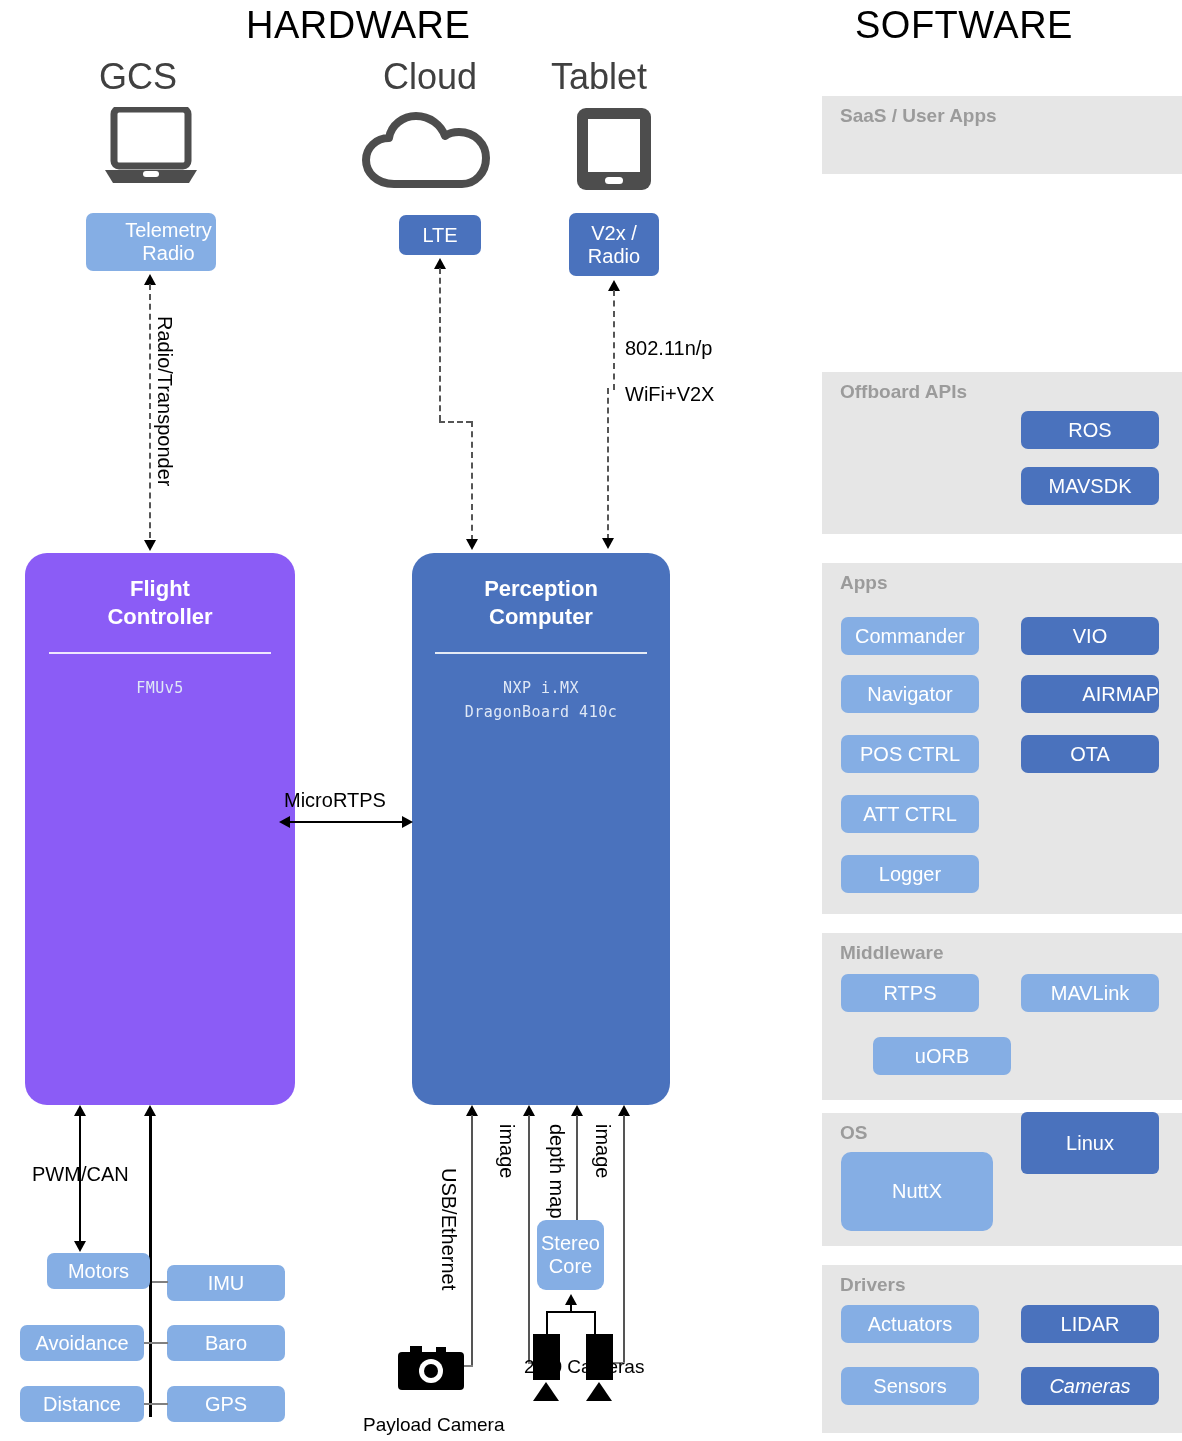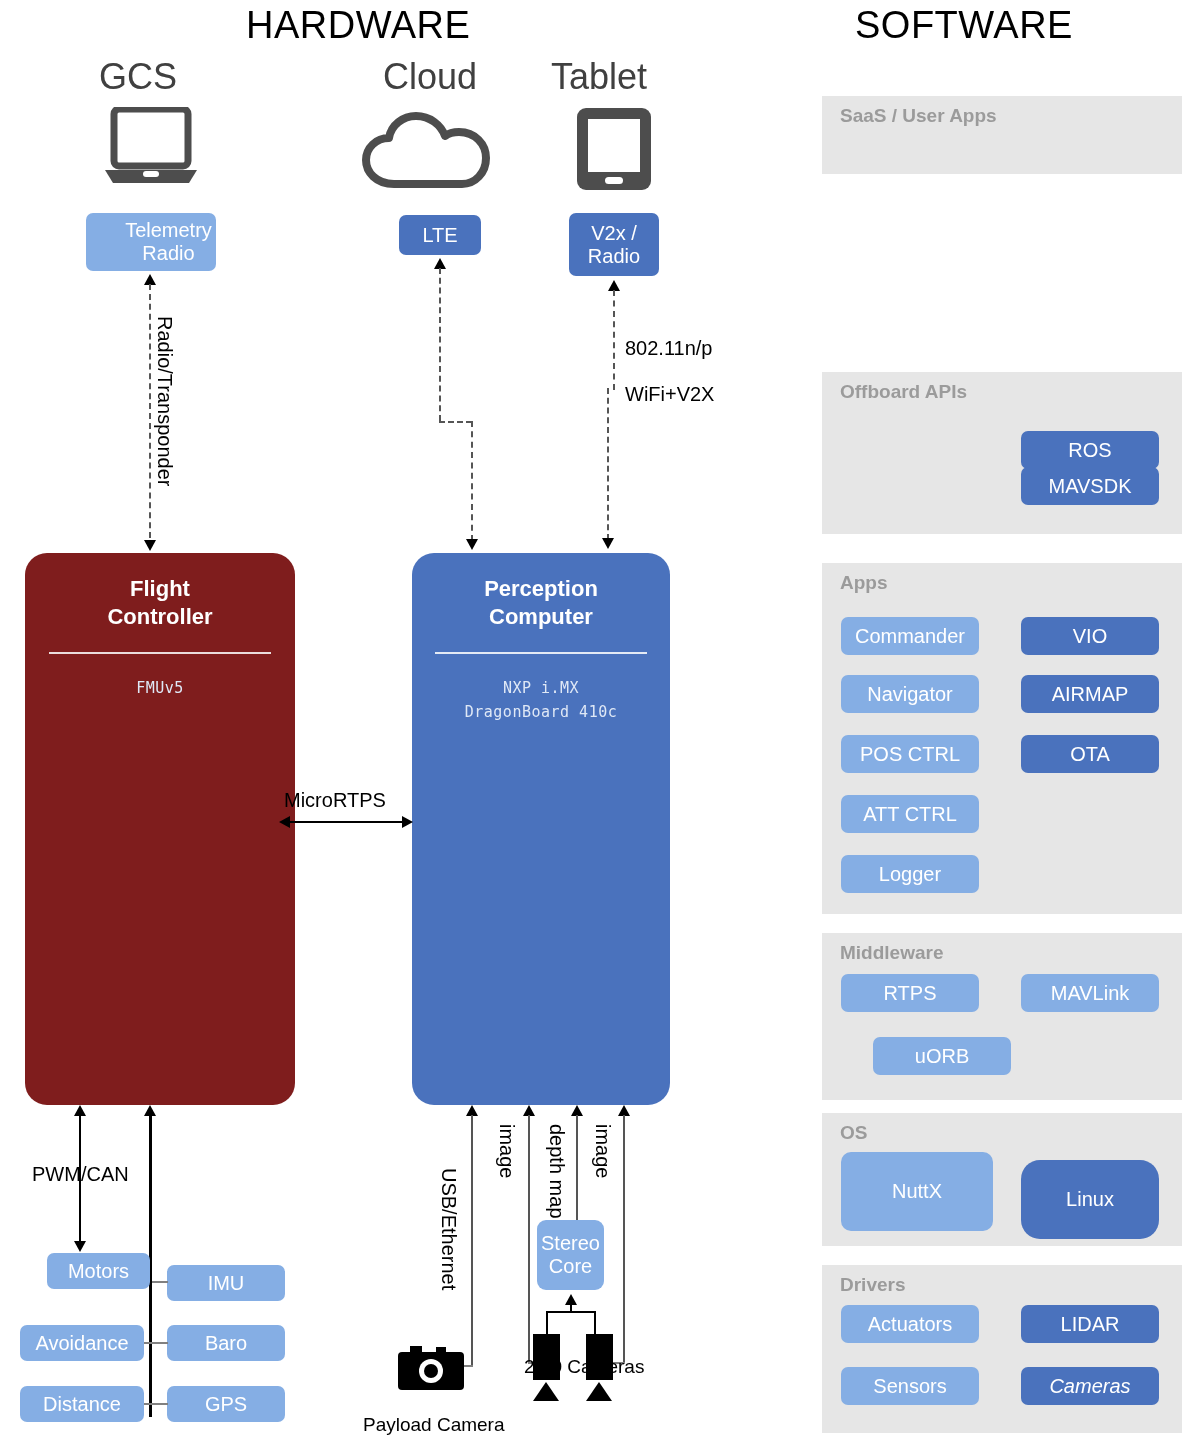--- a/index.html
+++ b/index.html
@@ -47,21 +47,21 @@
   .pill.light{background:#85aee4;}
   .pill.dark{background:#4a72bd;}
 
   
   .bigbox{
     border-radius:22px;
     box-sizing:border-box;
     color:#fff;
     text-align:center;
   }
-  .bigbox.light{background:#7f1d1d;}
+  .bigbox.light{background:#8b5cf6;}
   .bigbox.dark{background:#4a72bd;}
   .bigbox .bb-title{
     font-weight:bold;
     font-size:22px;
     line-height:1.25;
     padding-top:22px;
   }
   .bigbox .bb-rule{
     height:2px;
     background:rgba(255,255,255,.85);
@@ -332,21 +332,21 @@
   <div class="abs cam-tri" style="left:586px;top:1382px;"></div>
   <div class="abs caption-sm" style="left:513px;top:1356px;margin-left:11px;">2-10 Cameras</div>
 
   <div class="abs panel" style="left:822px;top:96px;width:360px;height:78px;">
     <div class="panel-label">SaaS / User Apps</div>
   </div>
 
   <div class="abs panel" style="left:822px;top:372px;width:360px;height:162px;">
     <div class="panel-label">Offboard APIs</div>
   </div>
-  <div class="abs pill dark" style="left:1021px;top:411px;width:138px;height:38px;margin-top:20px;">
+  <div class="abs pill dark" style="left:1021px;top:411px;width:138px;height:38px;">
     <span>ROS</span>
   </div>
   <div class="abs pill dark" style="left:1021px;top:467px;width:138px;height:38px;">
     <span>MAVSDK</span>
   </div>
 
   <div class="abs panel" style="left:822px;top:563px;width:360px;height:351px;text-decoration:underline;">
     <div class="panel-label">Apps</div>
   </div>
   <div class="abs pill light" style="left:841px;top:617px;width:138px;height:38px;">
@@ -360,21 +360,21 @@
   </div>
   <div class="abs pill light" style="left:841px;top:795px;width:138px;height:38px;">
     <span>ATT CTRL</span>
   </div>
   <div class="abs pill light" style="left:841px;top:855px;width:138px;height:38px;">
     <span>Logger</span>
   </div>
   <div class="abs pill dark" style="left:1021px;top:617px;width:138px;height:38px;">
     <span>VIO</span>
   </div>
-  <div class="abs pill dark" style="left:1021px;top:675px;width:138px;height:38px;">
+  <div class="abs pill dark" style="left:1021px;top:675px;width:138px;height:38px;justify-content:flex-end;">
     <span>AIRMAP</span>
   </div>
   <div class="abs pill dark" style="left:1021px;top:735px;width:138px;height:38px;">
     <span>OTA</span>
   </div>
 
   <div class="abs panel" style="left:822px;top:933px;width:360px;height:167px;">
     <div class="panel-label">Middleware</div>
   </div>
   <div class="abs pill light" style="left:841px;top:974px;width:138px;height:38px;">
@@ -386,21 +386,21 @@
   <div class="abs pill light" style="left:1021px;top:974px;width:138px;height:38px;">
     <span>MAVLink</span>
   </div>
 
   <div class="abs panel" style="left:822px;top:1113px;width:360px;height:133px;">
     <div class="panel-label">OS</div>
   </div>
   <div class="abs pill light" style="left:841px;top:1152px;width:152px;height:79px;border-radius:10px;">
     <span>NuttX</span>
   </div>
-  <div class="abs pill dark" style="left:1021px;top:1160px;width:138px;height:79px;border-radius:19px;">
+  <div class="abs pill dark" style="left:1021px;top:1112px;width:138px;height:62px;border-radius:6px;">
     <span>Linux</span>
   </div>
 
   <div class="abs panel" style="left:822px;top:1265px;width:360px;height:168px;">
     <div class="panel-label">Drivers</div>
   </div>
   <div class="abs pill light" style="left:841px;top:1305px;width:138px;height:38px;">
     <span>Actuators</span>
   </div>
   <div class="abs pill light" style="left:841px;top:1367px;width:138px;height:38px;">

